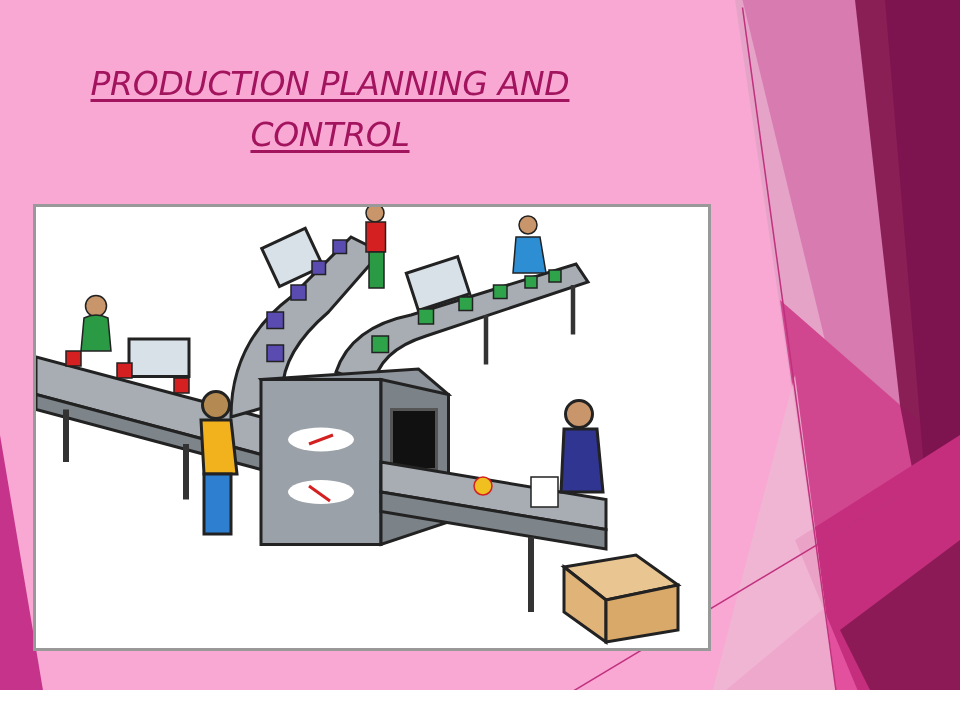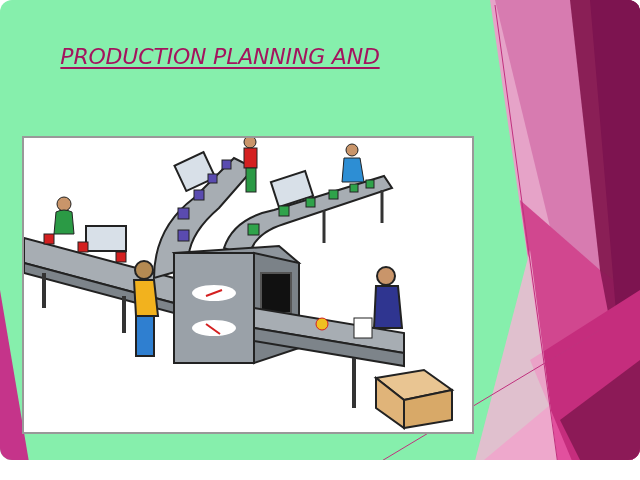--- a/index.html
+++ b/index.html
@@ -1,17 +1,17 @@
 <!DOCTYPE html>
 <html><head>
 <meta charset="utf-8">
 <style>
   html, body { margin:0; padding:0; }
   body { width:640px; height:480px; overflow:hidden; background:#ffffff; position:relative; font-family:"DejaVu Sans", sans-serif; }
-  .slide { position:absolute; left:0; top:0; width:640px; height:460px; background:#86efac; overflow:hidden;border-radius:12px; }
+  .slide { position:absolute; left:0; top:0; width:640px; height:460px; background:#f9a8d4; overflow:hidden; }
   .deco { position:absolute; left:0; top:0; width:640px; height:480px; }
   .title { position:absolute; left:40px; top:40px; width:360px; text-align:center; color:#a3145e; font-style:italic; font-size:22px; line-height:34px; text-decoration:underline; text-decoration-thickness:2px; text-underline-offset:3px; letter-spacing:-0.2px; }
   .title span { display:block; }
   .picture { position:absolute; left:22px; top:136px; width:452px; height:298px; background:#fff; border:2px solid #999; box-sizing:border-box; }
 </style>
 </head>
 <body>
 
 <div class="slide">
 
@@ -29,20 +29,21 @@
     <polygon points="530,250 560,480 470,480" fill="#f0b7d4" opacity="0.85"></polygon>
 
     <line x1="495" y1="5" x2="560" y2="480" stroke="#c0317e" stroke-width="1"></line>
     <line x1="350" y1="480" x2="600" y2="330" stroke="#c0317e" stroke-width="1"></line>
 
     <polygon points="0,290 0,480 32,480" fill="#c5348a"></polygon>
   </svg>
 
   <div class="title">
     <span>PRODUCTION PLANNING AND</span>
+    <span>CONTROL</span>
   </div>
 
   <div class="picture">
     <svg width="448" height="294" viewBox="0 0 448 294">
 
       <polygon points="0,100 150,140 150,165 0,125" fill="#a7adb3" stroke="#222" stroke-width="2"></polygon>
       <polygon points="0,125 150,165 150,175 0,135" fill="#7d848a" stroke="#222" stroke-width="2"></polygon>
       <line x1="20" y1="135" x2="20" y2="170" stroke="#333" stroke-width="4"></line>
       <line x1="100" y1="158" x2="100" y2="195" stroke="#333" stroke-width="4"></line>
       <rect x="62" y="88" width="40" height="25" fill="#d8e0e8" stroke="#222" stroke-width="2"></rect>

